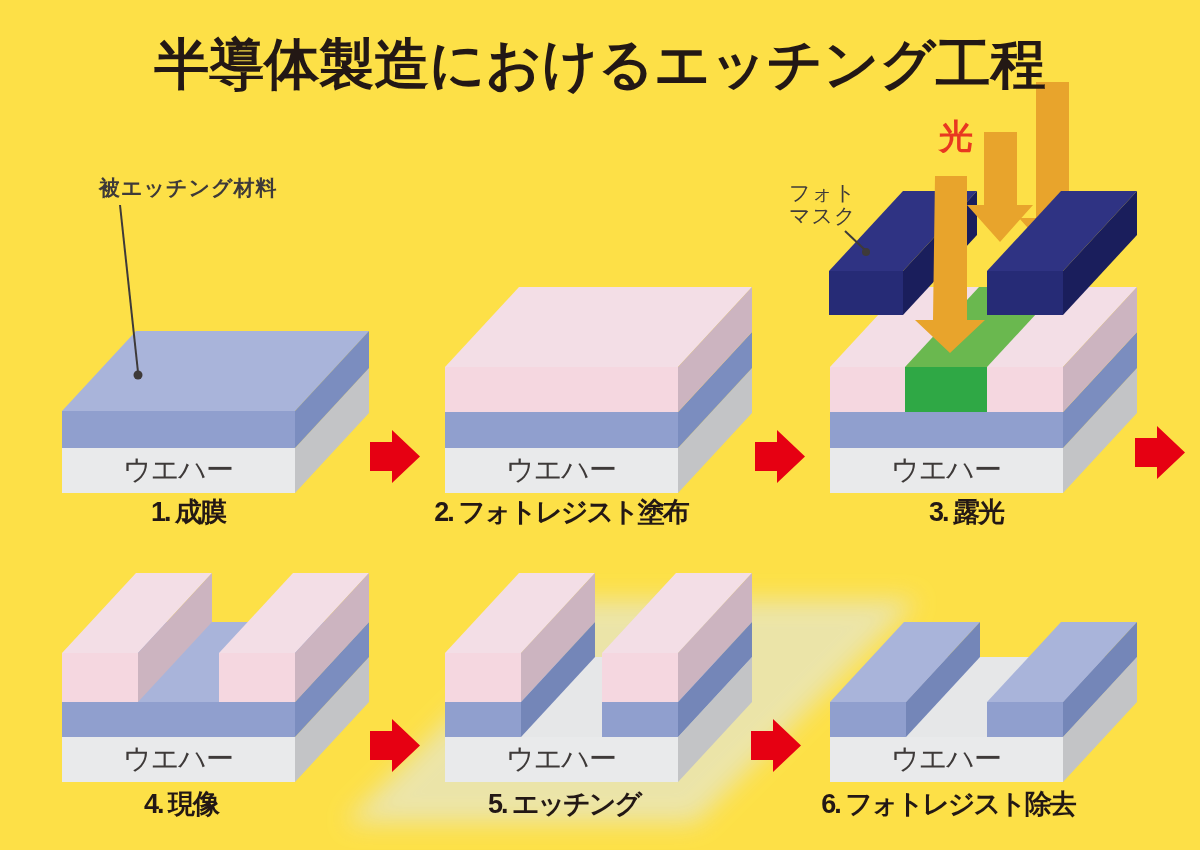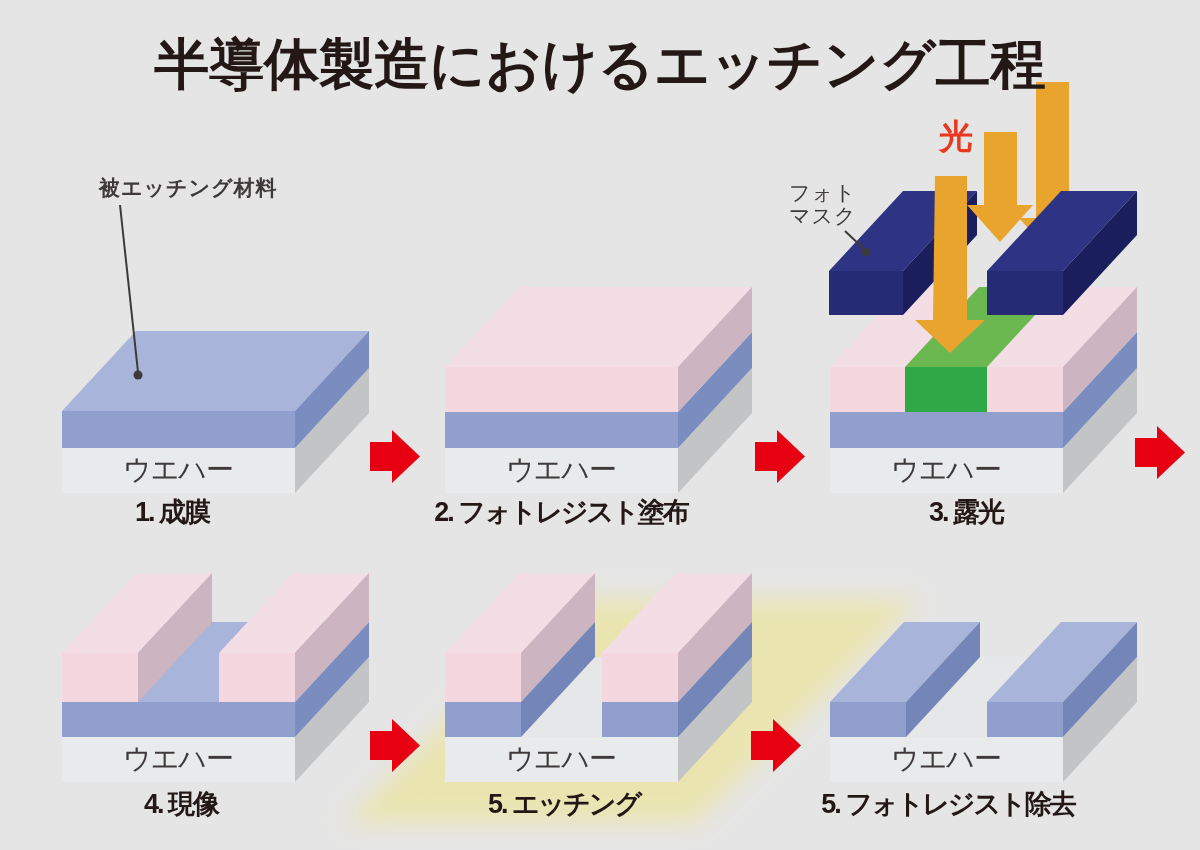--- a/index.html
+++ b/index.html
@@ -1,19 +1,19 @@
 <!DOCTYPE html>
 <html><head>
 <meta charset="utf-8">
 <style>
   html,body{margin:0;padding:0;}
   .canvas{
     position:relative;
     width:1200px;height:850px;
-    background:#e5e5e5;
+    background:#fde047;
     overflow:hidden;
     font-family:"Liberation Sans","DejaVu Sans",sans-serif;
   }
   .shapes{position:absolute;left:0;top:0;z-index:1;}
   .txt{position:absolute;z-index:2;white-space:nowrap;}
   .ctr{transform:translate(-50%,-50%);}
   .title{
     left:0;right:0;top:28px;text-align:center;
     font-size:55px;font-weight:800;color:#231815;letter-spacing:0px;
   }
@@ -172,20 +172,20 @@
   </div>
 
 
   <div class="txt wafer-label ctr" style="left:178px;top:470px;">ウエハー</div>
   <div class="txt wafer-label ctr" style="left:561px;top:470px;">ウエハー</div>
   <div class="txt wafer-label ctr" style="left:946px;top:470px;">ウエハー</div>
   <div class="txt wafer-label ctr" style="left:178px;top:759px;">ウエハー</div>
   <div class="txt wafer-label ctr" style="left:561px;top:759px;">ウエハー</div>
   <div class="txt wafer-label ctr" style="left:946px;top:759px;">ウエハー</div>
 
-  <div class="txt step-label ctr" style="left:172px;top:512px;">1. 成膜</div>
+  <div class="txt step-label ctr" style="left:188px;top:512px;">1. 成膜</div>
   <div class="txt step-label ctr" style="left:561px;top:512px;">2. フォトレジスト塗布</div>
   <div class="txt step-label ctr" style="left:966px;top:512px;">3. 露光</div>
   <div class="txt step-label ctr" style="left:181px;top:804px;">4. 現像</div>
   <div class="txt step-label ctr" style="left:564px;top:804px;">5. エッチング</div>
-  <div class="txt step-label ctr" style="left:948px;top:804px;">5. フォトレジスト除去</div>
+  <div class="txt step-label ctr" style="left:948px;top:804px;">6. フォトレジスト除去</div>
 
 </div>
 
 </body></html>

